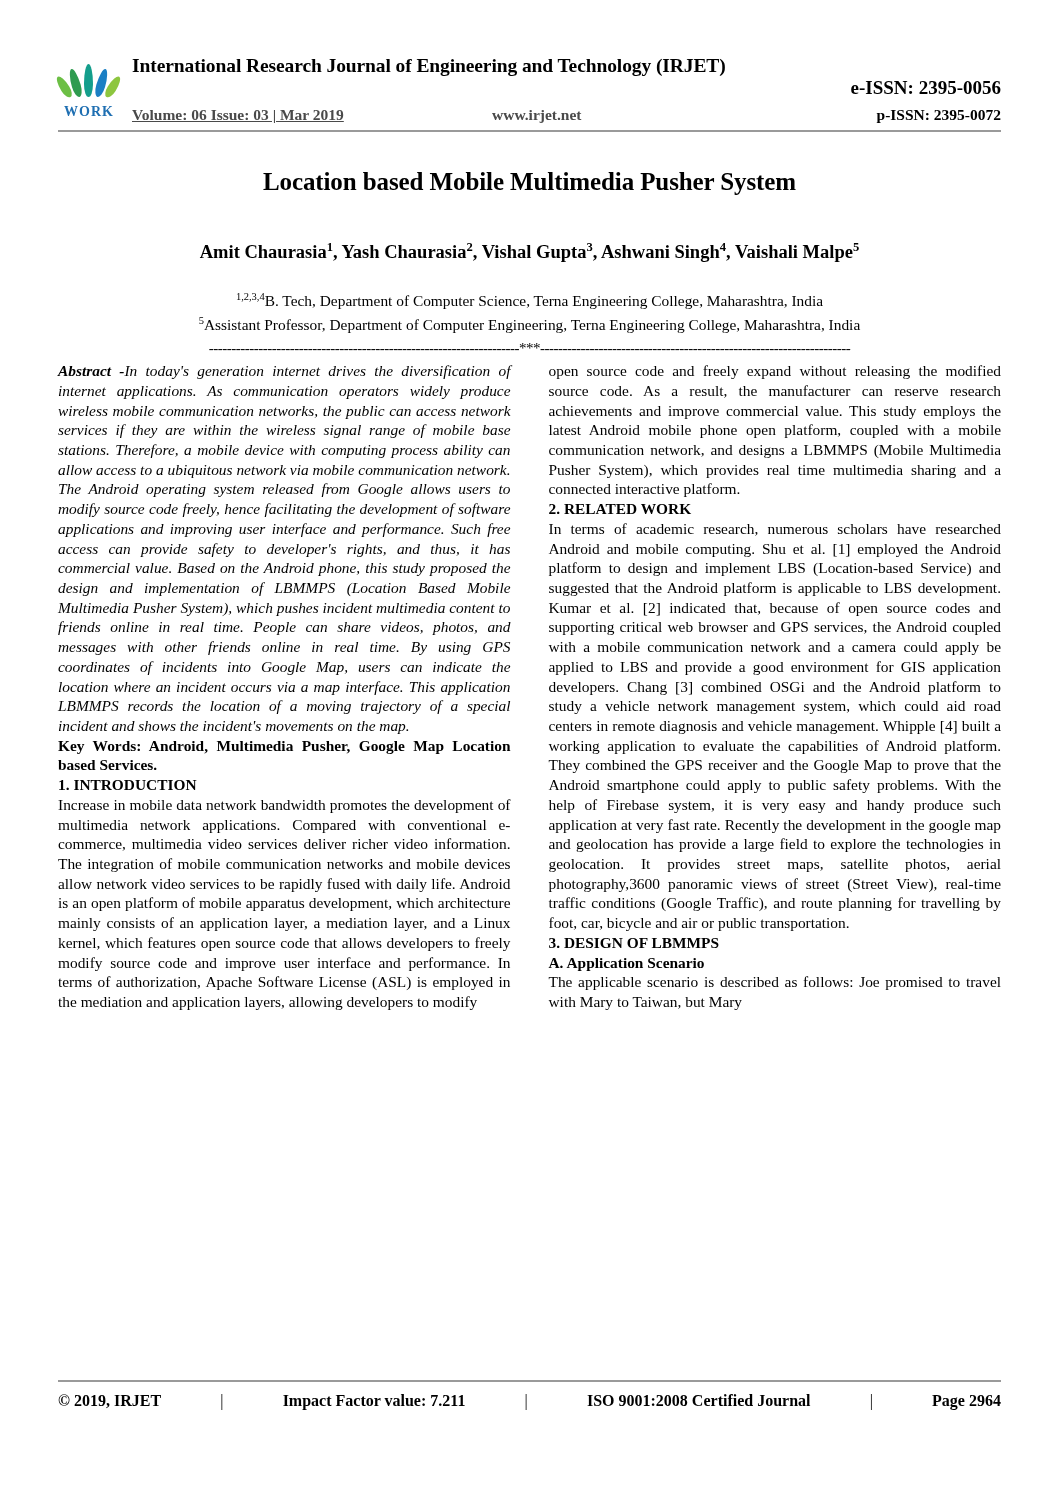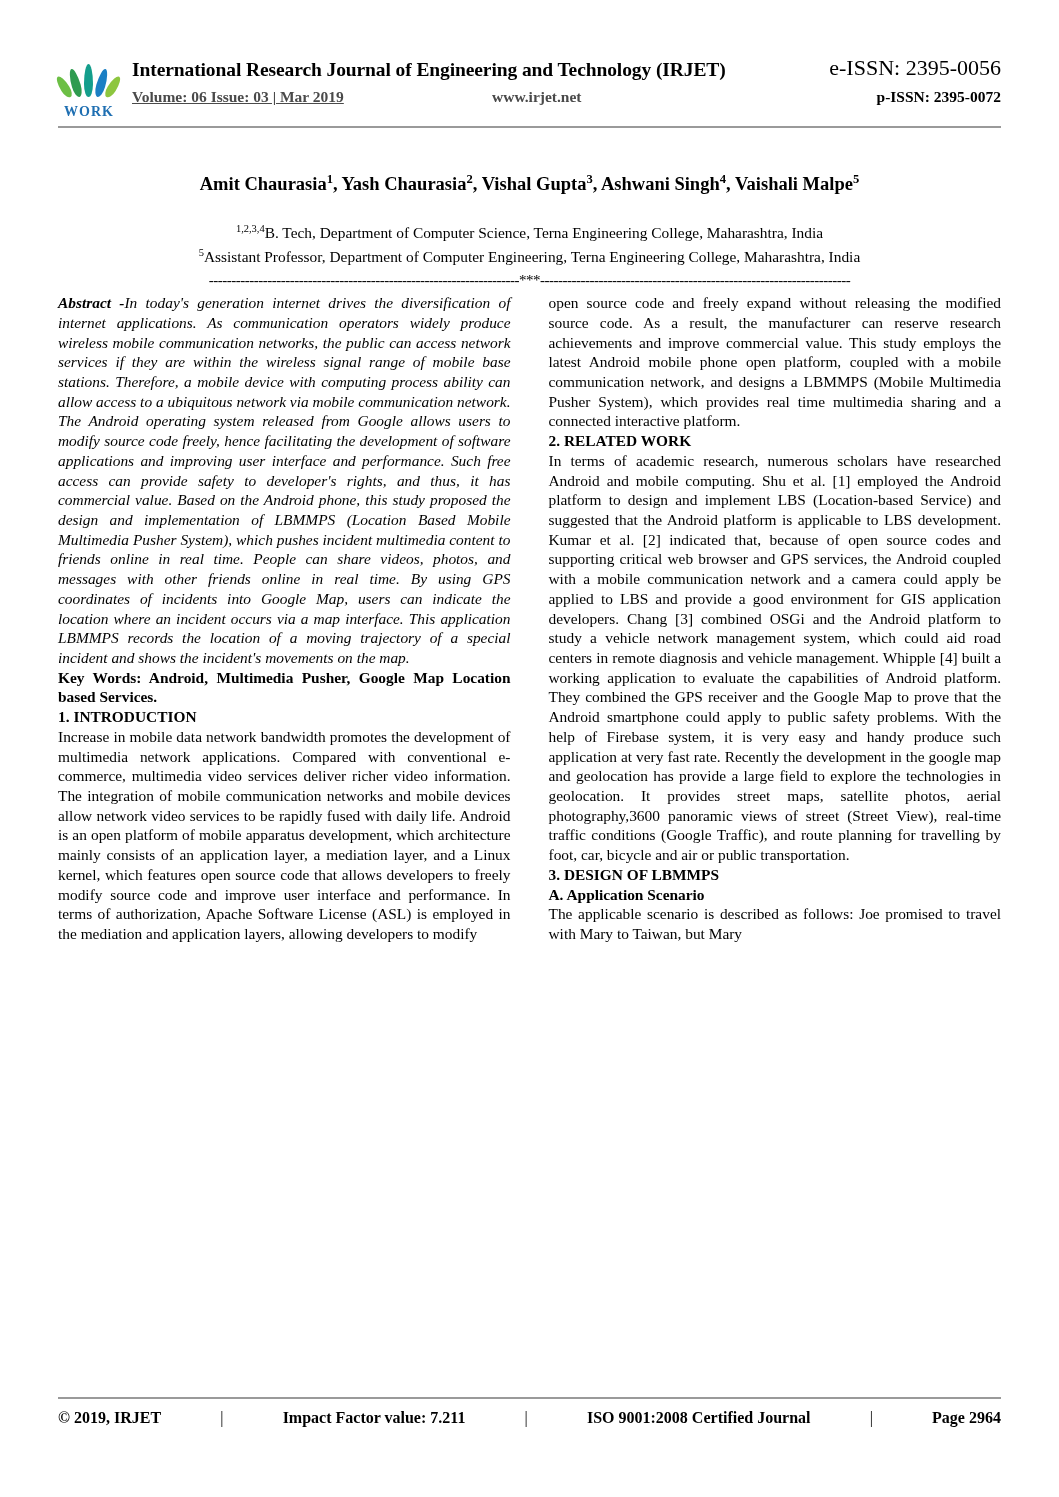--- a/index.html
+++ b/index.html
@@ -60,33 +60,34 @@
     letter-spacing: 1px;
     color: #1f6fb2;
     font-weight: bold;
     margin-top: 1px;
   }
   .masthead-body {
     flex: 1 1 auto;
   }
   .mh-row {
     display: flex;
-    align-items: flex-end;
+    align-items: flex-start;
+    flex-direction: column;
   }
   .mh-title {
     font-size: 19.5px;
     font-weight: bold;
     font-family: "Liberation Serif", serif;
     letter-spacing: -0.1px;
     white-space: nowrap;
   }
   .mh-eissn {
     margin-left: auto;
-    font-size: 22px;
-    font-weight: normal;
+    font-size: 19px;
+    font-weight: bold;
     white-space: nowrap;
   }
   .mh-row2 {
     display: flex;
     align-items: baseline;
     margin-top: 7px;
     color: #4a4a4a;
     font-size: 15.5px;
     font-weight: bold;
   }
@@ -154,21 +155,21 @@
   .body-p {
     margin-bottom: 0;
     font-family: Liberation Serif, serif;
   }
 
   
   .footer {
     position: absolute;
     left: 58px;
     right: 58px;
-    bottom: 70px;
+    bottom: 87px;
     border-top: 2px solid #9a9a9a;
     padding-top: 10px;
     display: flex;
     justify-content: space-between;
     align-items: baseline;
     font-size: 16px;
     font-weight: bold;
   }
   .footer .sep { color: #000; padding: 0 6px; font-weight: normal;}
   .sup { font-size: 0.68em; vertical-align: super; }
@@ -195,20 +196,21 @@
         <div class="mh-eissn">e-ISSN: 2395-0056</div>
       </div>
       <div class="mh-row2">
         <div class="mh-volume">Volume: 06 Issue: 03 | Mar 2019</div>
         <div class="mh-url">www.irjet.net</div>
         <div class="mh-pissn">p-ISSN: 2395-0072</div>
       </div>
     </div>
   </div>
 
+  <div class="paper-title">Location based Mobile Multimedia Pusher System</div>
 
   <div class="authors">
     Amit Chaurasia<span class="sup">1</span>, Yash Chaurasia<span class="sup">2</span>, Vishal Gupta<span class="sup">3</span>, Ashwani Singh<span class="sup">4</span>, Vaishali Malpe<span class="sup">5</span>
   </div>
 
   <div class="affil">
     <div><span class="sup">1,2,3,4</span>B. Tech, Department of Computer Science, Terna Engineering College, Maharashtra, India</div>
     <div><span class="sup">5</span>Assistant Professor, Department of Computer Engineering, Terna Engineering College, Maharashtra, India</div>
   </div>
 

